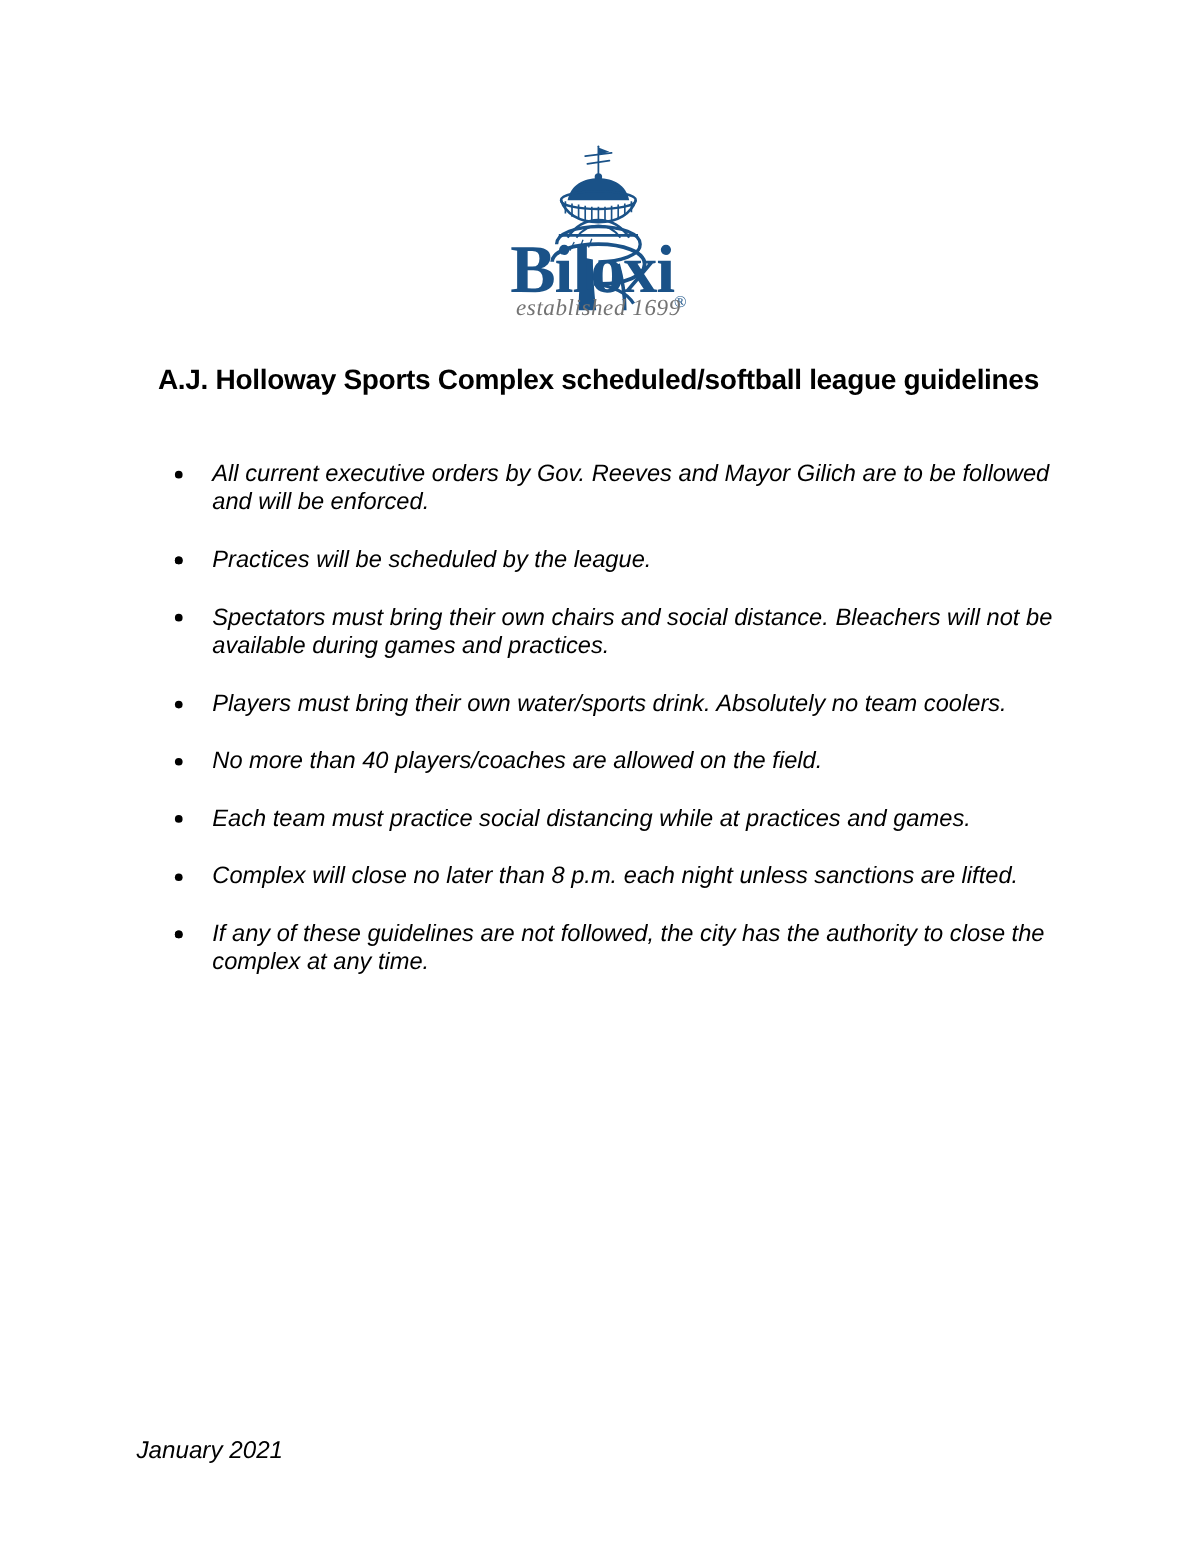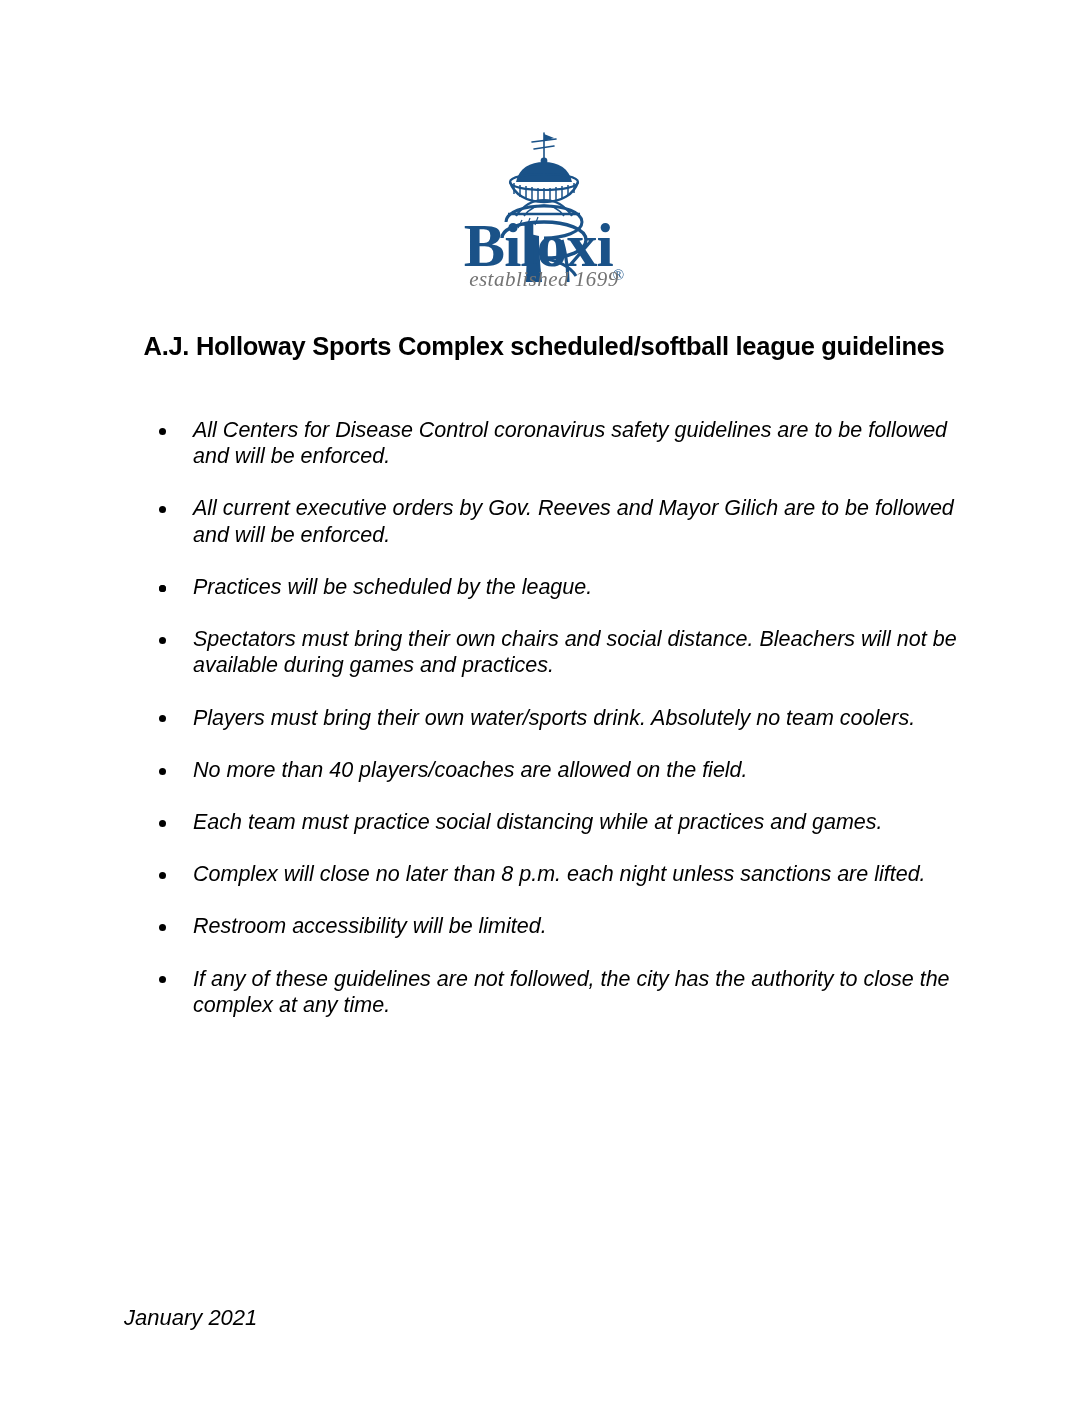--- a/index.html
+++ b/index.html
@@ -180,24 +180,20 @@
   </div>
   <div style="position:absolute; left:0; right:0; top:255px; text-align:center;">
     <span style="font-family:'Liberation Serif', serif; font-style:italic; font-size:21px; color:#737373; letter-spacing:0.5px;">established 1699</span>
   </div>
 
   <h1 class="title">A.J. Holloway Sports Complex scheduled/softball league guidelines</h1>
 
   <ul class="guidelines">
     <li class="guideline-item">
       <span class="bullet"></span>
-      <span>All Centers for Disease Control coronavirus safety guidelines are to be followed and will be enforced.</span>
-    </li>
-    <li class="guideline-item">
-      <span class="bullet"></span>
       <span>All current executive orders by Gov. Reeves and Mayor Gilich are to be followed and will be enforced.</span>
     </li>
     <li class="guideline-item">
       <span class="bullet"></span>
     </li>
     <li class="guideline-item">
       <span class="bullet"></span>
       <span>Practices will be scheduled by the league.</span>
     </li>
     <li class="guideline-item">
@@ -215,21 +211,20 @@
     <li class="guideline-item">
       <span class="bullet"></span>
       <span>Each team must practice social distancing while at practices and games.</span>
     </li>
     <li class="guideline-item">
       <span class="bullet"></span>
       <span>Complex will close no later than 8 p.m. each night unless sanctions are lifted.</span>
     </li>
     <li class="guideline-item">
       <span class="bullet"></span>
-      <span>Restroom accessibility will be limited.</span>
     </li>
     <li class="guideline-item">
       <span class="bullet"></span>
       <span>If any of these guidelines are not followed, the city has the authority to close the complex at any time.</span>
     </li>
   </ul>
 
   <div class="footer-date">January 2021</div>
 
 </div>

